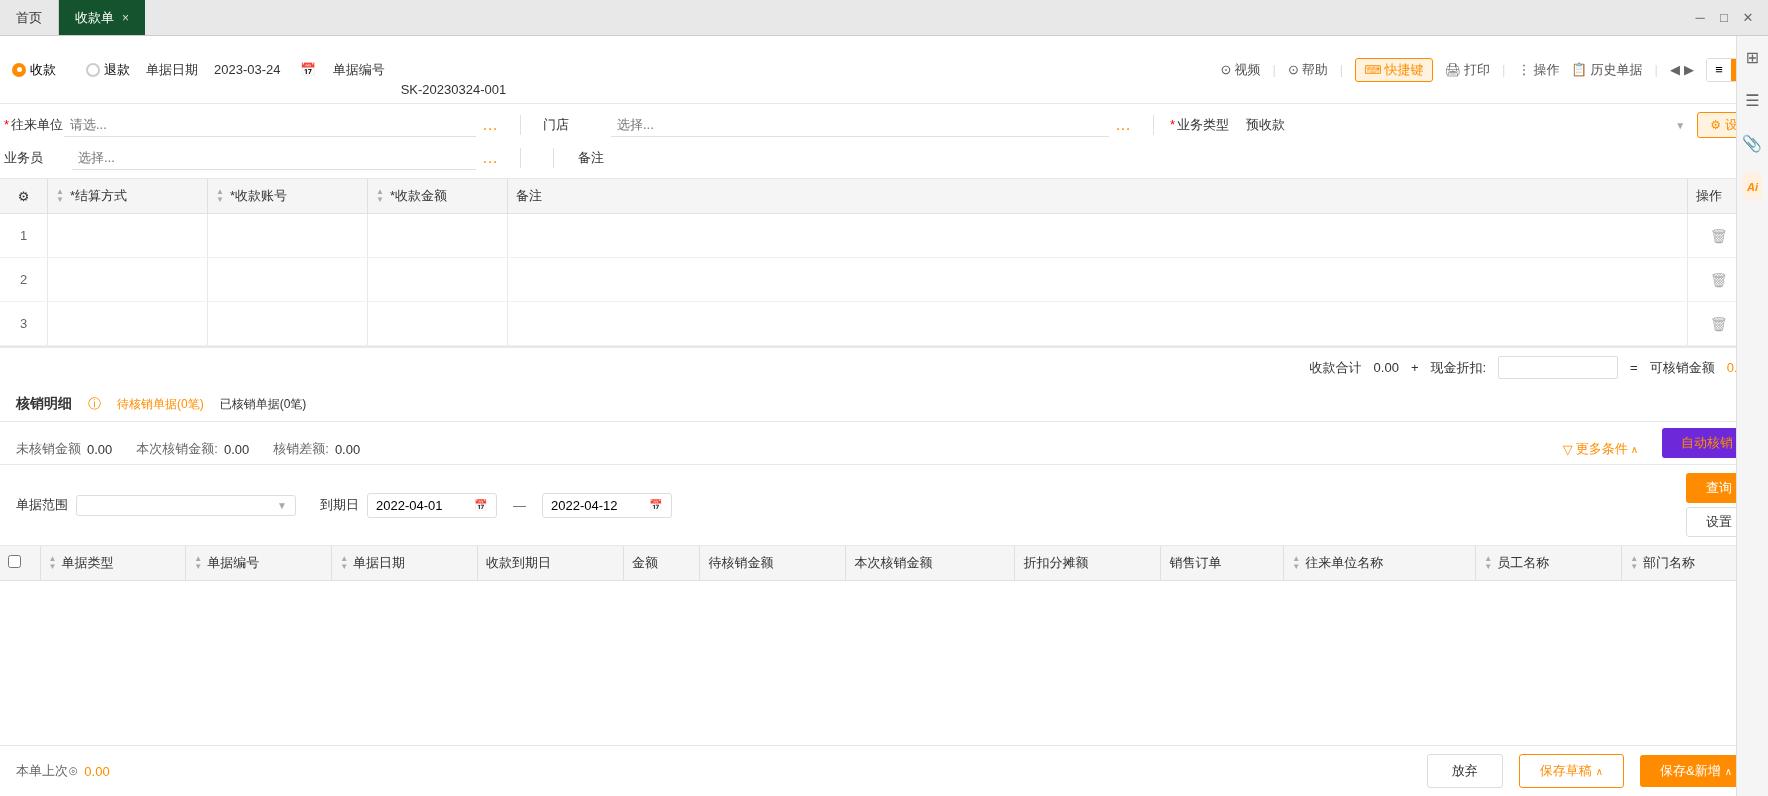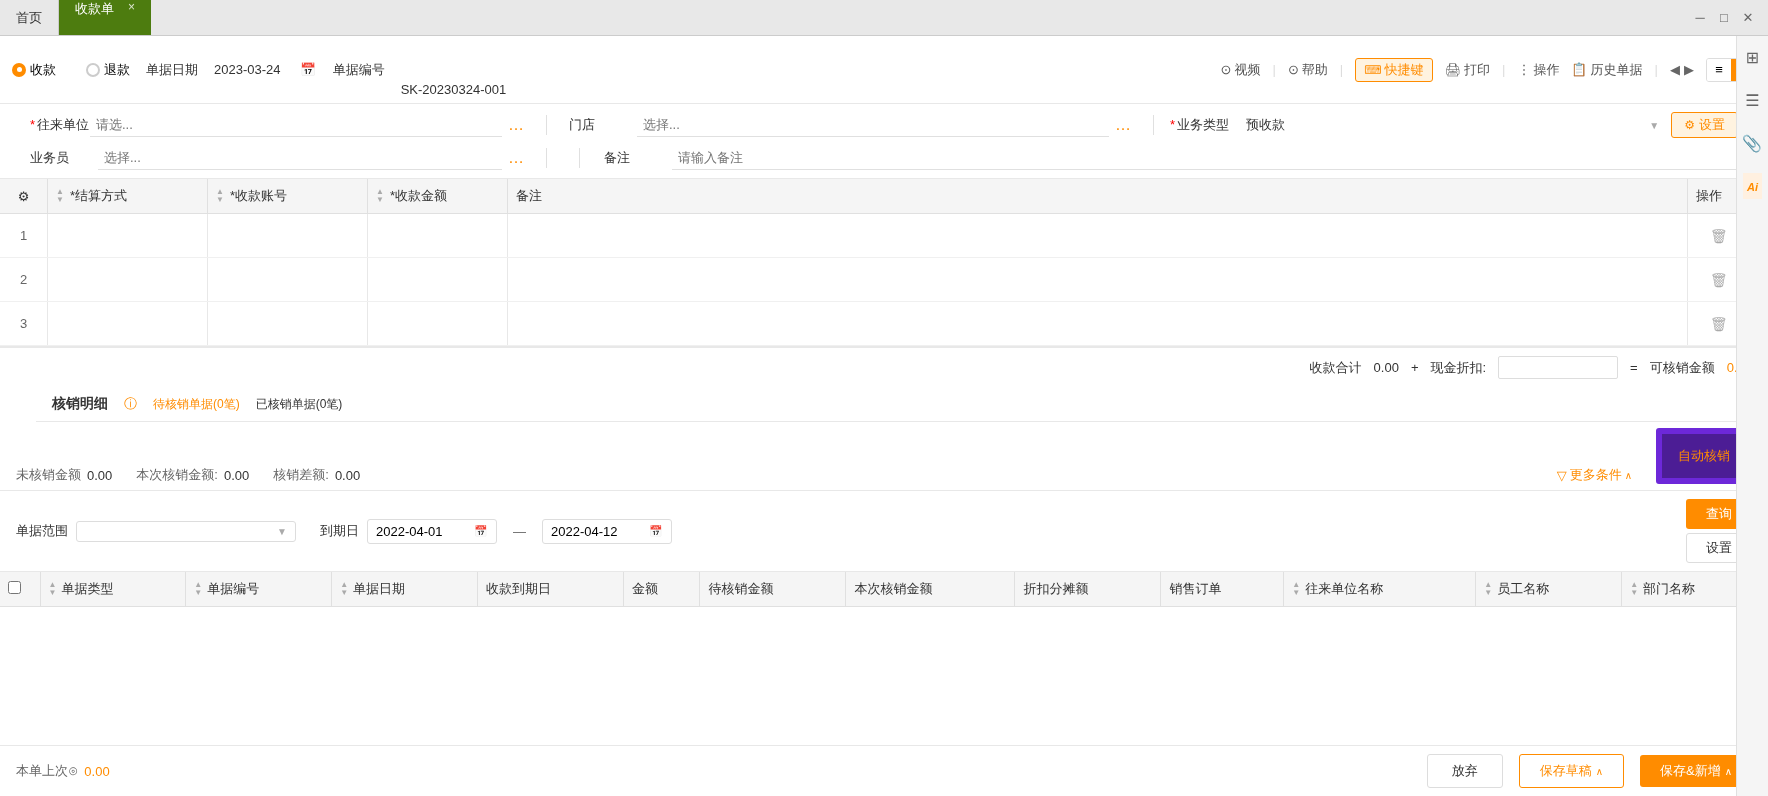--- a/index.html
+++ b/index.html
@@ -8,22 +8,22 @@
     
     .tab-bar {
       display: flex; align-items: center; background: #e8e8e8; height: 36px;
       border-bottom: 1px solid #ccc;
     }
     .tab-home {
       padding: 0 16px; height: 100%; display: flex; align-items: center;
       background: #e8e8e8; color: #333; cursor: pointer; border-right: 1px solid #ccc;
     }
     .tab-active {
-      padding: 0 16px; height: 100%; display: flex; gap: 14px;
-      background: #4d7c0f; color: white; cursor: pointer;
+      padding: 0 16px; height: 100%; display: flex; align-items: center; gap: 8px;
+      background: #14532d; color: white; cursor: pointer;
     }
     .tab-close { cursor: pointer; font-size: 12px; opacity: 0.8; }
     .tab-spacer { flex: 1; }
     .window-controls { display: flex; align-items: center; gap: 8px; padding: 0 12px; }
     .win-btn { width: 16px; height: 16px; cursor: pointer; display: flex; align-items: center; justify-content: center; font-size: 14px; color: #666; }
 
     
     .main-container { background: white; height: calc(796px - 36px); display: flex; flex-direction: column; }
 
     
@@ -44,21 +44,21 @@
     .toolbar-spacer { flex: 1; }
     .toolbar-actions { display: flex; align-items: center; gap: 12px; }
     .action-item { display: flex; align-items: center; gap: 3px; cursor: pointer; color: #555; }
     .keyboard-btn { background: #fff3e0; border: 1px solid #ff8c00; color: #ff8c00; padding: 2px 8px; border-radius: 3px; display: flex; align-items: center; gap: 3px; cursor: pointer; }
     .layout-btns { display: flex; border: 1px solid #ddd; border-radius: 3px; overflow: hidden; }
     .layout-btn { width: 24px; height: 22px; display: flex; align-items: center; justify-content: center; cursor: pointer; background: white; }
     .layout-btn.active { background: #ff8c00; color: white; }
 
     
     .form-section {
-      padding: 8px 30px; background: white; border-bottom: 1px solid #e8e8e8; flex-shrink: 0;
+      padding: 8px 4px; background: white; border-bottom: 1px solid #e8e8e8; flex-shrink: 0;
     }
     .form-row { display: flex; align-items: center; margin-bottom: 8px; gap: 0; }
     .form-row:last-child { margin-bottom: 0; }
     .field-group { display: flex; align-items: center; flex: 1; }
     .field-label { color: #333; white-space: nowrap; min-width: 60px; }
     .field-input {
       flex: 1; border: none; border-bottom: 1px solid #e0e0e0; padding: 4px 6px;
       color: #999; outline: none; background: transparent; min-width: 0;
     }
     .more-btn { color: #ff8c00; cursor: pointer; padding: 0 6px; font-size: 16px; }
@@ -99,35 +99,35 @@
     .summary-text { color: #333; }
     .summary-value { color: #333; }
     .summary-orange { color: #ff8c00; font-weight: 500; }
     .discount-input {
       border: 1px solid #ddd; padding: 3px 8px; width: 120px; outline: none;
       border-radius: 2px;
     }
 
     
     .verify-section { flex: 1; display: flex; flex-direction: column; overflow: hidden; }
-    .verify-header { padding: 8px 16px; display: flex; align-items: center; gap: 16px; border-bottom: 1px solid #e8e8e8; flex-shrink: 0; background: white; margin-left: 36px; }
+    .verify-header { padding: 8px 16px; display: flex; align-items: center; gap: 16px; border-bottom: 1px solid #e8e8e8; flex-shrink: 0; background: white; }
     .verify-title { font-size: 14px; font-weight: 600; color: #333; }
     .info-icon { color: #ff8c00; cursor: pointer; }
     .tab-link { color: #ff8c00; cursor: pointer; font-size: 12px; }
     .tab-link-inactive { color: #333; cursor: pointer; font-size: 12px; }
 
     .verify-stats { padding: 6px 16px; display: flex; align-items: flex-end; gap: 24px; background: white; flex-shrink: 0; border-bottom: 1px solid #e8e8e8; }
     .stat-item { display: flex; align-items: center; gap: 6px; }
     .stat-label { color: #666; }
     .stat-value { color: #333; }
     .stat-spacer { flex: 1; }
     .more-conditions { color: #ff8c00; cursor: pointer; display: flex; align-items: center; gap: 3px; }
     .auto-verify-btn {
-      background: #4c1d95; border: 6px solid #6d28d9; color: #ff8c00;
-      padding: 13px 16px; border-radius: 3px; cursor: pointer;
+      background: #6d28d9; border: 3px solid #6d28d9; color: #ff8c00;
+      padding: 3px 16px; border-radius: 3px; cursor: pointer;
     }
 
     
     .filter-row { padding: 8px 16px; display: flex; align-items: center; gap: 24px; background: white; flex-shrink: 0; border-bottom: 1px solid #e8e8e8; }
     .filter-group { display: flex; align-items: center; gap: 8px; }
     .filter-label { color: #333; white-space: nowrap; }
     .filter-select {
       border: 1px solid #ddd; padding: 4px 8px; border-radius: 3px; min-width: 200px;
       display: flex; align-items: center; justify-content: space-between; cursor: pointer;
       background: white;
@@ -312,21 +312,20 @@
         <span class="field-label" style="min-width:60px;">业务员</span>
         <input class="field-input" style="width: 260px; margin-left: 8px;" placeholder="选择...">
         <span class="more-btn">…</span>
       </div>
       <div class="field-divider"></div>
 
       <div class="field-divider"></div>
 
       <div class="field-group" style="min-width:280px;">
         <span class="field-label" style="margin-left:8px;">备注</span>
-        <input class="field-input" style="flex: 1 1 0%; margin-left: 8px;" placeholder="请输入备注">
       </div>
     </div>
   </div>
 
   <div class="table-section">
     <div class="table-container">
 
       <div class="table-header">
         <div class="th col-settings">
           <span>⚙</span>

